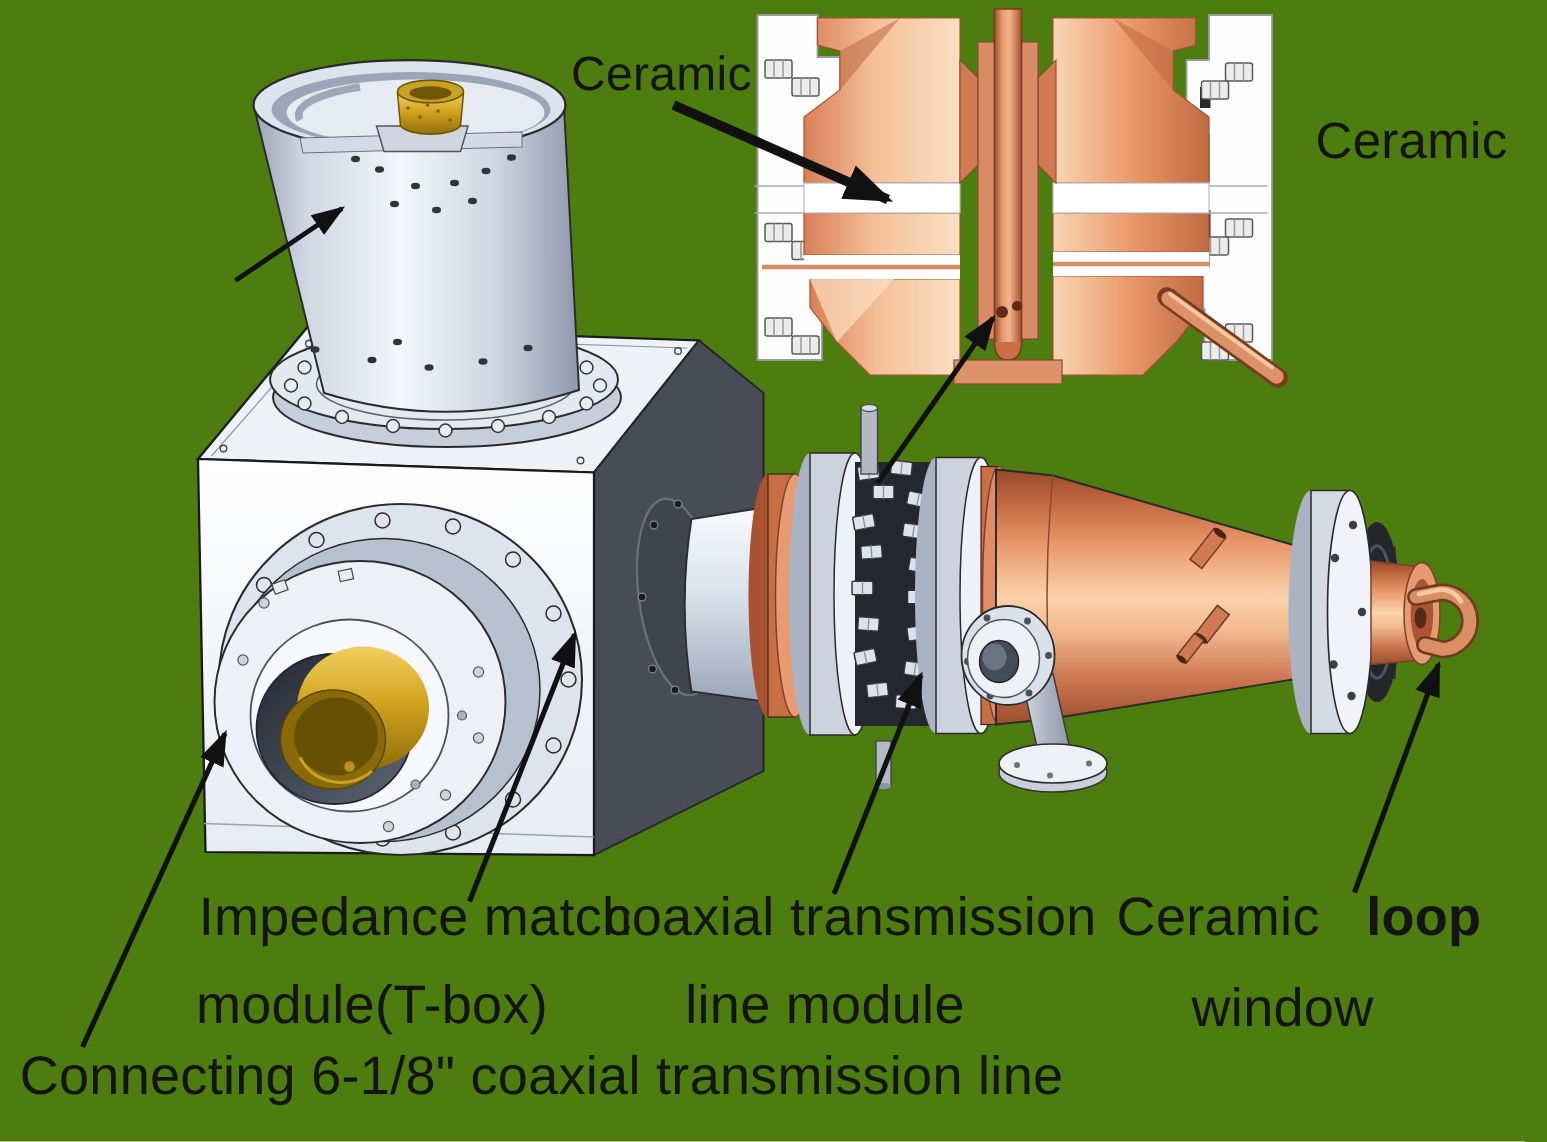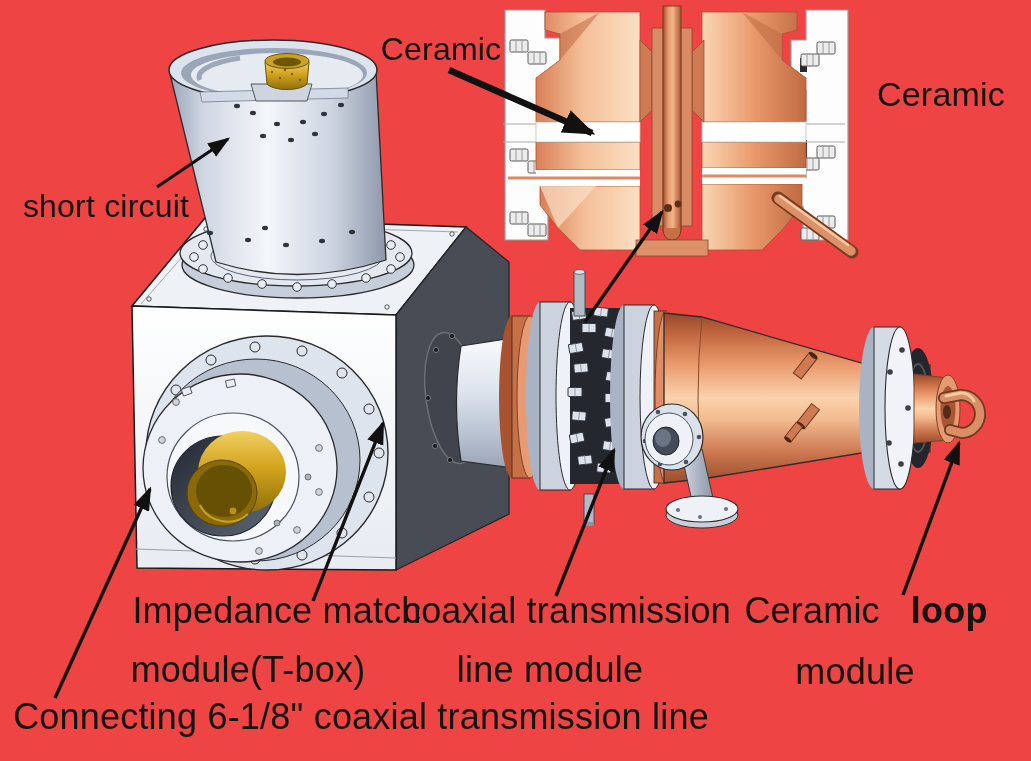--- a/index.html
+++ b/index.html
@@ -1,17 +1,17 @@
 <!DOCTYPE html>
 <html><head>
 <meta charset="utf-8">
 <style>
   html,body{margin:0;padding:0;background:#ffffff;}
   .stage{
-    position:relative;width:1031px;height:761px;background:#ef4444;
+    position:relative;width:1031px;height:761px;background:#4d7c0f;
     font-family:"Liberation Sans",sans-serif;overflow:hidden;
   }
   .stage > svg{position:absolute;left:0;top:0;}
   .lbl{
     position:absolute;color:#141414;white-space:nowrap;line-height:1.05;
     transform:translateX(-50%);letter-spacing:0.2px;
   }
   .s32{font-size:32px;}
   .s34{font-size:34px;}
   .s36{font-size:36px;}
@@ -430,23 +430,22 @@
     <line x1="585" y1="322" x2="662" y2="212" stroke-width="3.4" marker-end="url(#ah)"></line>
     <line x1="55" y1="698" x2="150" y2="489" stroke-width="3.4" marker-end="url(#ah)"></line>
     <line x1="313" y1="601" x2="383" y2="423" stroke-width="3.4" marker-end="url(#ah)"></line>
     <line x1="556" y1="596" x2="614" y2="450" stroke-width="3.4" marker-end="url(#ah)"></line>
     <line x1="903" y1="595" x2="959" y2="443" stroke-width="3.4" marker-end="url(#ah)"></line>
   </g>
 </svg>
 
   <div class="lbl s32" style="left:441px;top:33px">Ceramic</div>
   <div class="lbl s34" style="left:941px;top:77px">Ceramic</div>
-  <div class="lbl s32" style="left:106px;top:190px">short circuit</div>
   <div class="lbl s36" style="left:248px;top:651px">module(T-box)</div>
   <div class="lbl s36" style="left:277px;top:592px">Impedance match</div>
   <div class="lbl s36" style="left:567px;top:592px">coaxial transmission</div>
   <div class="lbl s36" style="left:550px;top:651px">line module</div>
   <div class="lbl s36" style="left:866px;top:592px">
     <span>Ceramic</span><span class="w2">loop</span>
   </div>
-  <div class="lbl s36" style="left:855px;top:653px">module</div>
+  <div class="lbl s36" style="left:855px;top:653px">window</div>
   <div class="lbl s36" style="left:361px;top:698px">Connecting 6-1/8" coaxial transmission line</div>
 </div>
 
 </body></html>

